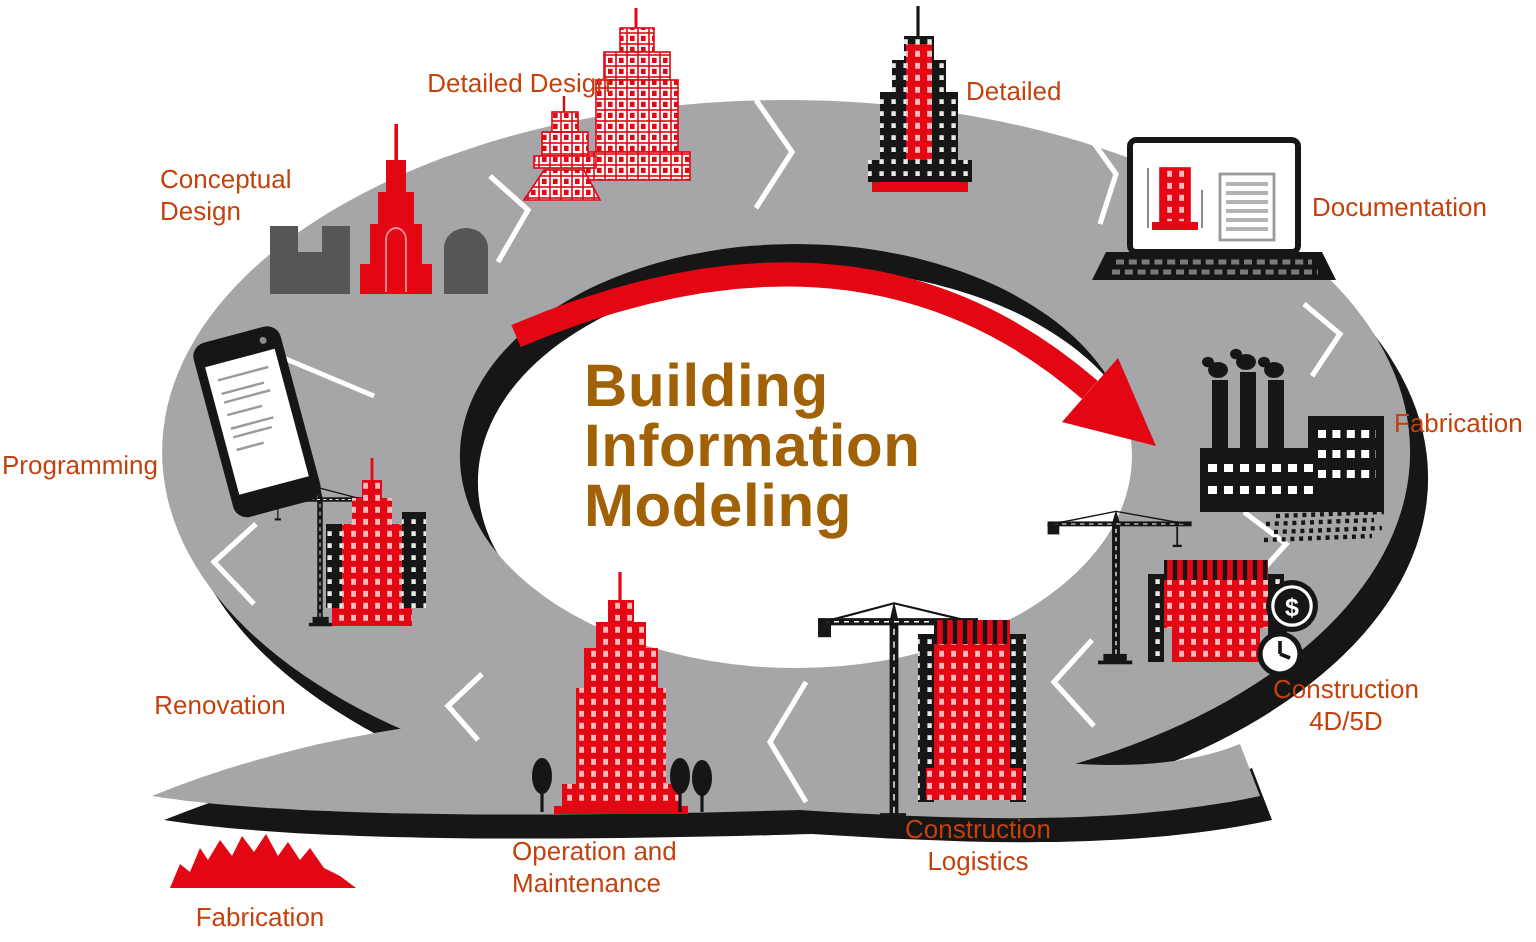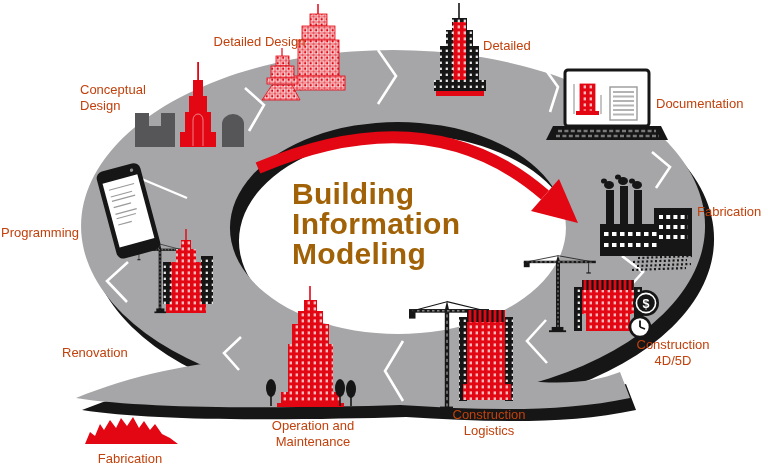--- a/index.html
+++ b/index.html
@@ -264,19 +264,19 @@
 <div class="lbl" style="left:80px;top:82px;width:88px;text-align:left">Conceptual
 Design</div>
 <div class="lbl" style="left:211px;top:34px;width:97px;text-align:center">Detailed Design</div>
 <div class="lbl" style="left:483px;top:38px;">Detailed</div>
 <div class="lbl" style="left:656px;top:96px;">Documentation</div>
 <div class="lbl" style="left:697px;top:204px;">Fabrication</div>
 <div class="lbl" style="left:621px;top:337px;width:104px;text-align:center">Construction
 4D/5D</div>
 <div class="lbl" style="left:437px;top:407px;width:104px;text-align:center">Construction
 Logistics</div>
-<div class="lbl" style="left:256px;top:418px;width:114px;text-align:center">Operation and
+<div class="lbl" style="left:256px;top:418px;width:114px;text-align:left">Operation and
 Maintenance</div>
-<div class="lbl" style="left:62px;top:345px;width:96px;text-align:left">Renovation</div>
+<div class="lbl" style="left:62px;top:345px;width:96px;text-align:center">Renovation</div>
 <div class="lbl" style="left:0px;top:225px;width:80px;text-align:center;">Programming</div>
 <div class="lbl" style="left:84px;top:451px;width:92px;text-align:center">Fabrication</div>
 
 </div>
 
 </body></html>

